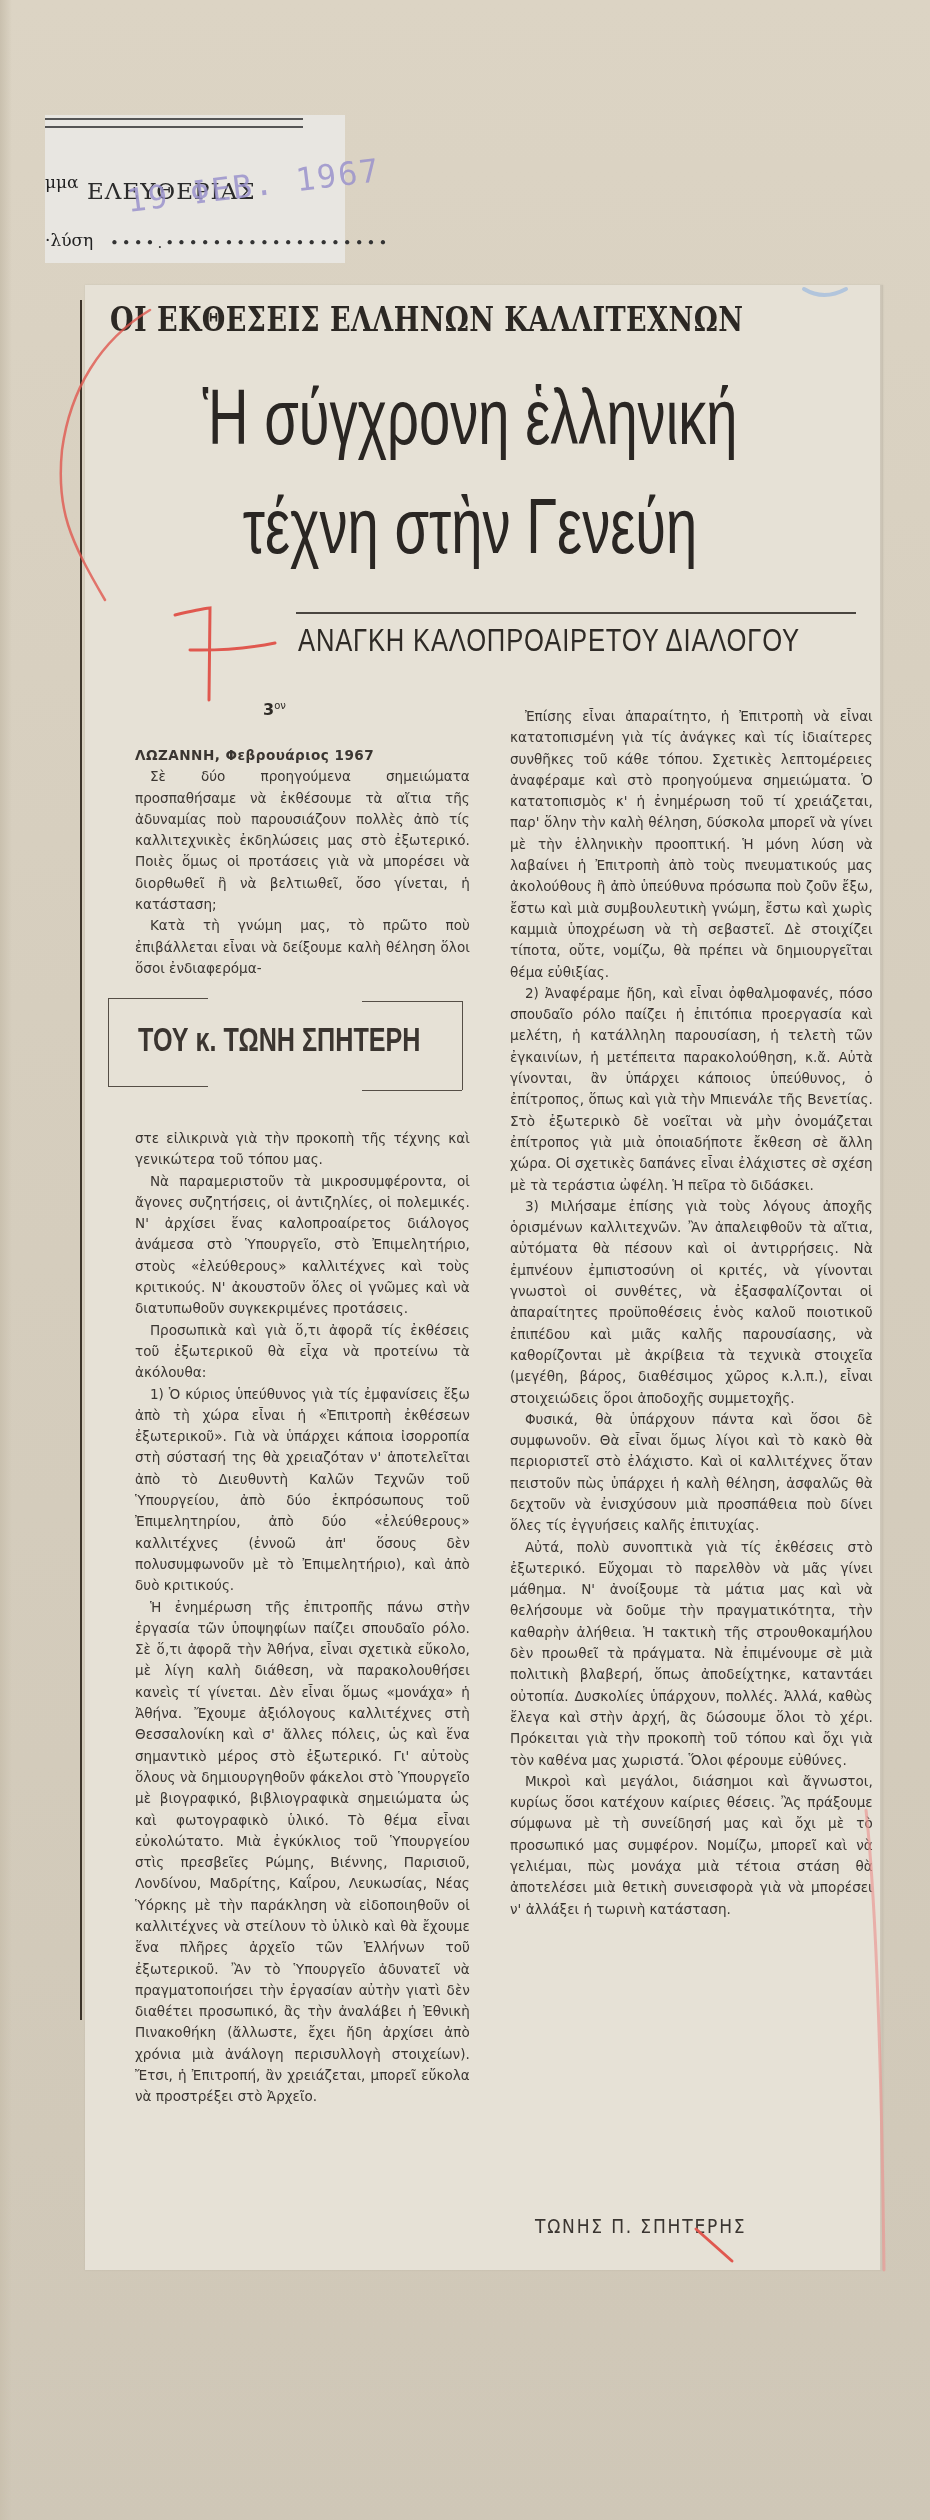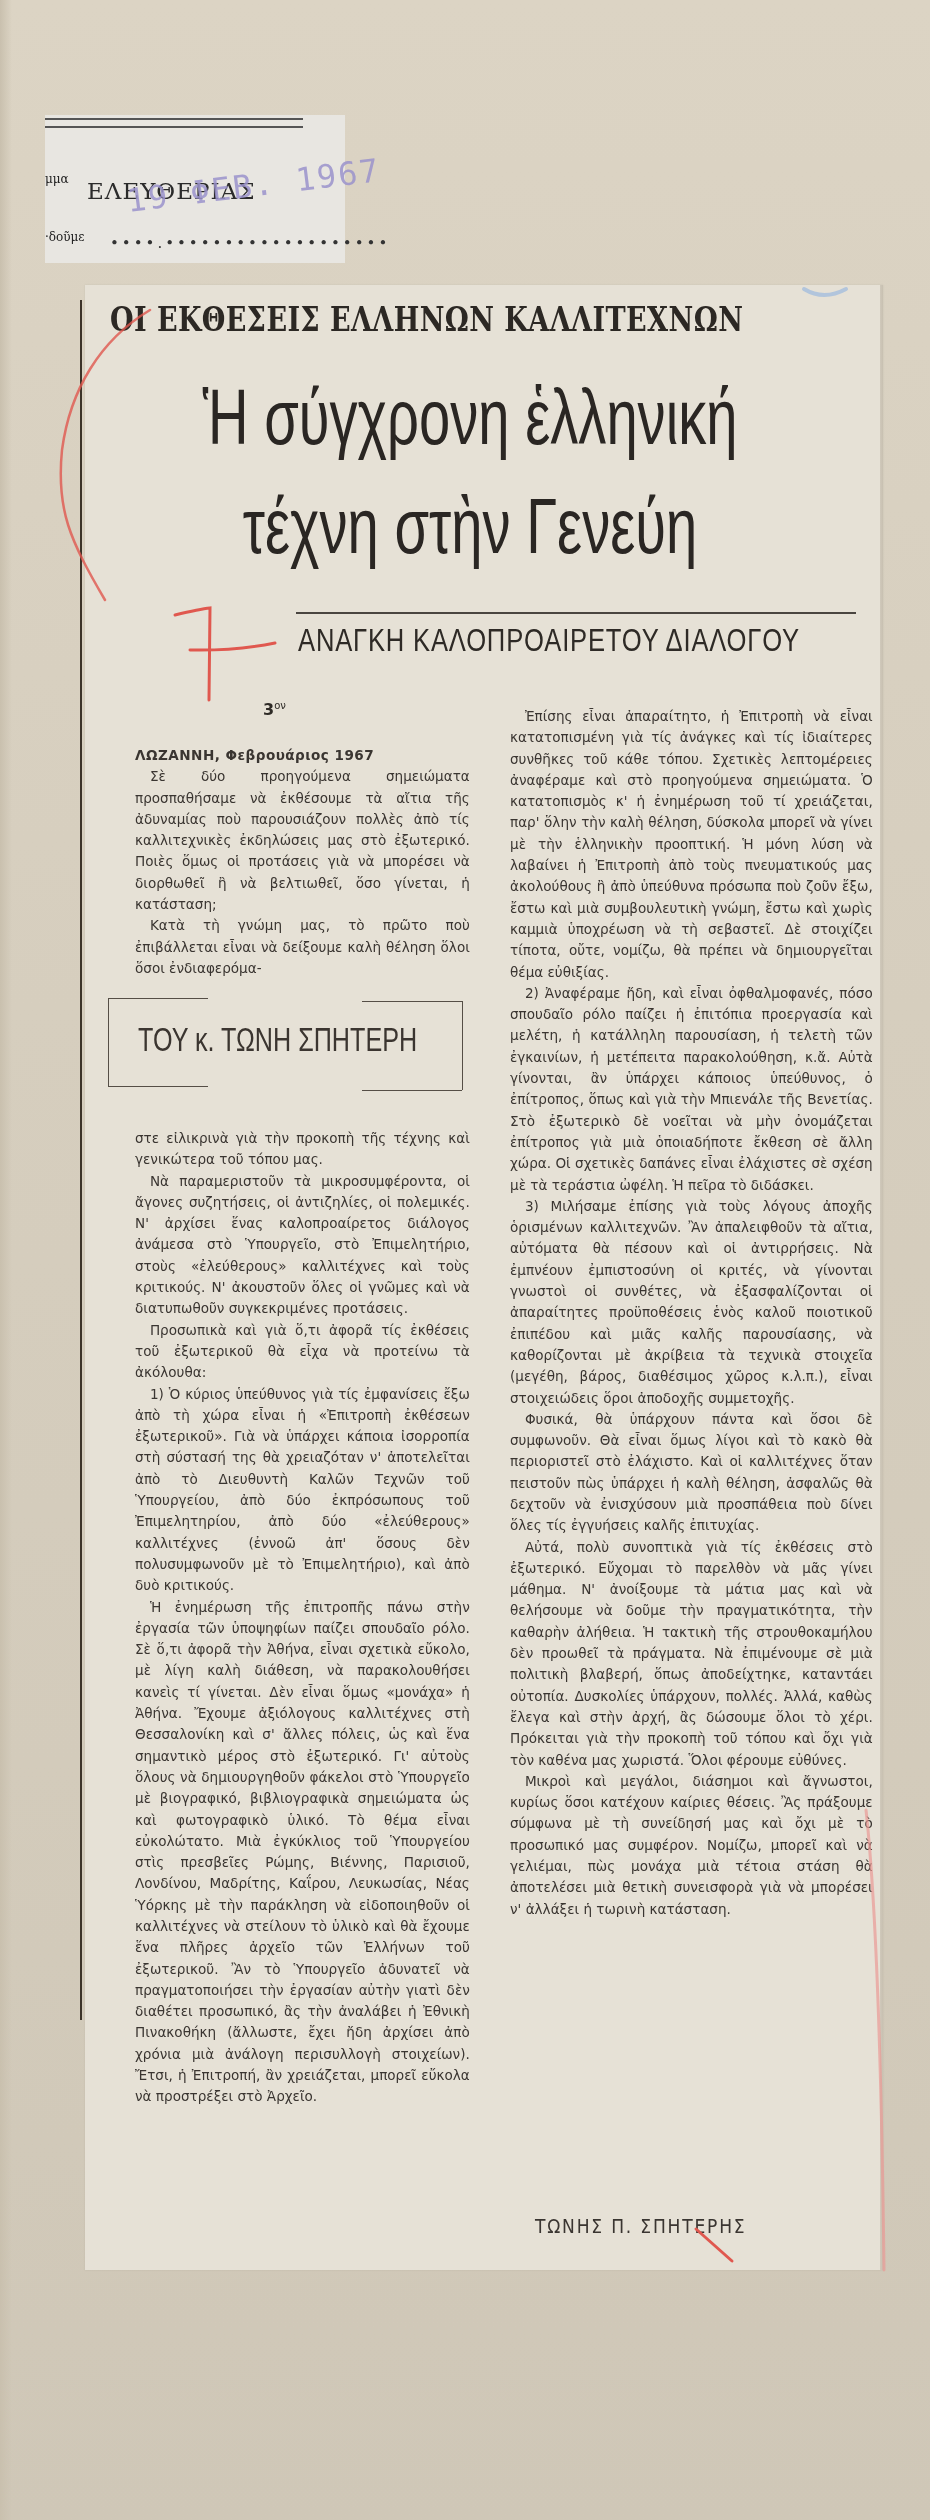--- a/index.html
+++ b/index.html
@@ -23,21 +23,21 @@
       background: #e8e6e1;
     }
     .label-rule {
       position: absolute; left: 45px; top: 118px; width: 258px; height: 10px;
       border-top: 2px solid #555; border-bottom: 2px solid #555;
       box-sizing: border-box;
     }
     .label-row { position: absolute; left: 45px; font-family: "DejaVu Serif", serif; color: #222; }
     .label-row.r1 { top: 172px; }
     .label-row.r2 { top: 230px; }
-    .label-prefix { font-size: 12px; position: absolute; left: 0; top: 0; white-space: nowrap; }
+    .label-prefix { font-size: 17px; position: absolute; left: 0; top: 0; white-space: nowrap; }
     .label-name {
       position: absolute; left: 42px; top: 6px; font-size: 23px; font-weight: normal;
       letter-spacing: 1px; white-space: nowrap; color: #2b2b2b;
     }
     .label-dots {
       position: absolute; left: 65px; top: 4px; font-size: 15px; letter-spacing: 3px;
       color: #333; white-space: nowrap;
     }
     .stamp {
       position: absolute; left: 127px; top: 182px; font-family: "DejaVu Sans Mono", monospace;
@@ -99,21 +99,21 @@
       transform: scaleX(0.93); transform-origin: left top;
     }
     .col p { margin: 0; text-indent: 16px; }
     .col p.noind { text-indent: 0; }
     .col-left-top { left: 135px; top: 744px; width: 360px; }
     .col-left-bottom { left: 135px; top: 1127px; width: 360px; }
     .col-right { left: 510px; top: 705px; width: 390px; }
     .dateline { font-weight: bold; letter-spacing: 0.5px; }
 
     .byline-box {
-      position: absolute; left: 108px; top: 998px; width: 397px; height: 90px;
+      position: absolute; left: 108px; top: 998px; width: 397px; height: 90px; font-weight: bold;
     }
     .byline-box .bx-top-l { position: absolute; left: 0; top: 0; width: 100px; border-top: 1.5px solid #554e46; }
     .byline-box .bx-top-r { position: absolute; left: 254px; top: 3px; width: 100px; border-top: 1.5px solid #554e46; }
     .byline-box .bx-bot-l { position: absolute; left: 0; top: 88px; width: 100px; border-top: 1.5px solid #554e46; }
     .byline-box .bx-bot-r { position: absolute; left: 254px; top: 92px; width: 100px; border-top: 1.5px solid #554e46; }
     .byline-box .bx-left { position: absolute; left: 0; top: 0; height: 88px; border-left: 1.5px solid #554e46; }
     .byline-box .bx-right { position: absolute; left: 354px; top: 3px; height: 89px; border-left: 1.5px solid #554e46; }
     .byline-text {
       position: absolute; left: 30px; top: 22px; width: 400px;
       font-family: "Liberation Sans", sans-serif; font-size: 34px; color: #3b3530;
@@ -135,21 +135,21 @@
 <div class="backing"></div>
 <div class="backing-edge"></div>
 
 <div class="label-strip"></div>
 <div class="label-rule"></div>
 <div class="label-row r1">
   <span class="label-prefix">μμα</span>
   <span class="label-name">ΕΛΕΥΘΕΡΙΑΣ</span>
 </div>
 <div class="label-row r2">
-  <span class="label-prefix">·δοῦμε</span>
+  <span class="label-prefix">·λύση</span>
   <span class="label-dots">••••.•••••••••••••••••••</span>
 </div>
 <div class="stamp">19 ΦΕΒ. 1967</div>
 
 <div class="clipping"></div>
 <div class="clip-left-border"></div>
 <div class="clip-right-fold"></div>
 
 <div class="kicker">ΟΙ ΕΚΘΕΣΕΙΣ ΕΛΛΗΝΩΝ ΚΑΛΛΙΤΕΧΝΩΝ</div>
 <div class="headline l1">Ἡ σύγχρονη ἑλληνική</div>

